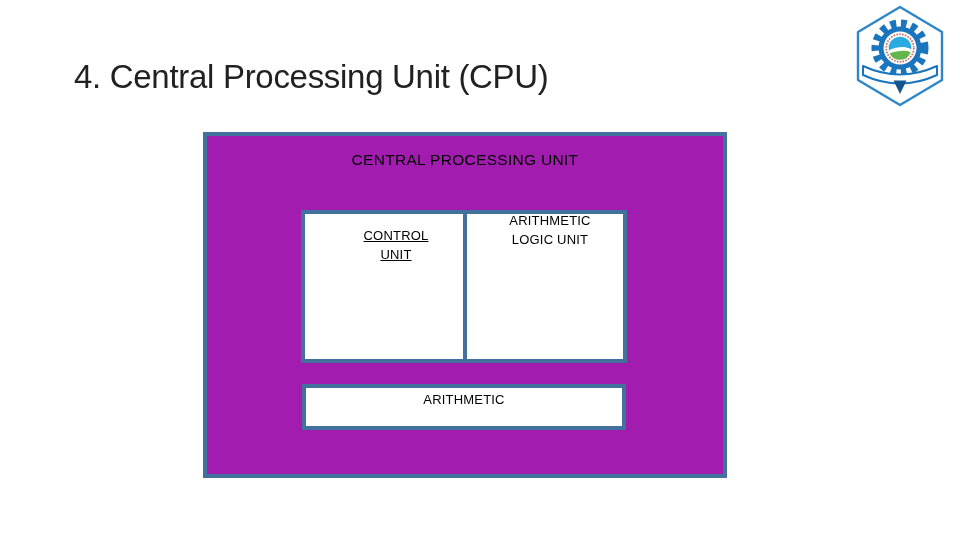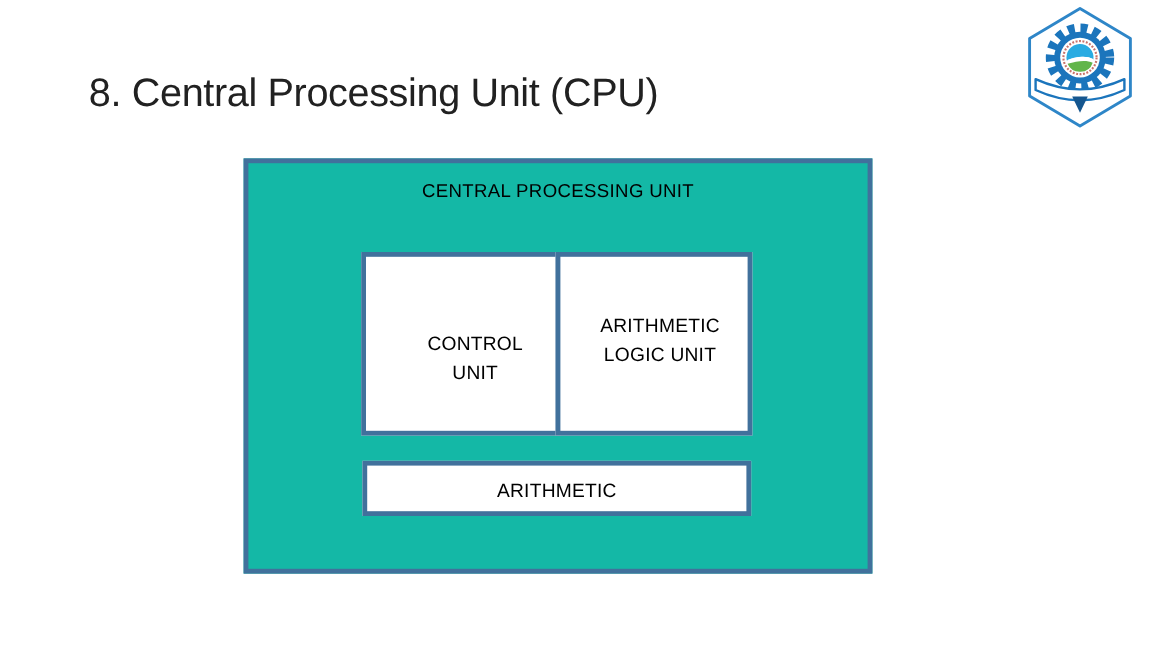--- a/index.html
+++ b/index.html
@@ -28,21 +28,21 @@
     position: absolute;
     left: 854px; top: 4px;
     width: 92px; height: 104px;
   }
   .outer-box {
     position: absolute;
     left: 203px; top: 132px;
     width: 524px; height: 346px;
     border: 4px solid var(--accent-border, #41719C);
     box-sizing: border-box;
-    background: #14b8a6;
+    background: #a21caf;
   }
   .cpu-label {
     position: absolute;
     left: 0; top: 15px;
     width: 100%;
     text-align: center;
     font-size: 15.5px;
     letter-spacing: 0.3px;
     color: var(--label-text, #000000);
   }
@@ -50,45 +50,45 @@
     position: absolute;
     left: 94px; top: 74px;
     width: 326px; height: 153px;
     display: flex;
   }
   .dbox {
     border: 4px solid var(--accent-border, #41719C);
     box-sizing: border-box;
     background: #ffffff;
     display: flex;
-    align-items: center;
+    align-items: flex-start;
     justify-content: center;
     text-align: center;
-    font-size: 16px;
+    font-size: 13px;
     line-height: 1.45;
     letter-spacing: 0.2px;
     color: var(--label-text, #000000);
   }
   .control-box { width: 166px; height: 153px; }
   .alu-box { width: 164px; height: 153px; margin-left: -4px; }
-  .control-label { max-width: 92px; transform: translate(12px, 13px); }
+  .control-label { max-width: 92px; transform: translate(12px, 13px); text-decoration: underline; }
   .alu-label { max-width: 104px; transform: translate(5px, -2px); }
   .registers-box {
     position: absolute;
     left: 95px; top: 248px;
     width: 324px; height: 46px;
   }
   .registers-label { transform: translateY(3px); }
 </style>
 </head>
 <body>
 
 <div class="slide">
 
-  <h1 class="title">8. Central Processing Unit (CPU)</h1>
+  <h1 class="title">4. Central Processing Unit (CPU)</h1>
 
   <div class="logo">
     <svg width="92" height="104" viewBox="0 0 92 104">
 
       <polygon points="46,3 88,28 88,76 46,101 4,76 4,28" fill="#ffffff" stroke="#2E86C8" stroke-width="2.4" stroke-linejoin="round"></polygon>
 
       <circle cx="46" cy="44" r="24" fill="none" stroke="#1B75BC" stroke-width="9" stroke-dasharray="5.6,4.7"></circle>
 
       <circle cx="46" cy="44" r="21.5" fill="#1B75BC"></circle>
 

